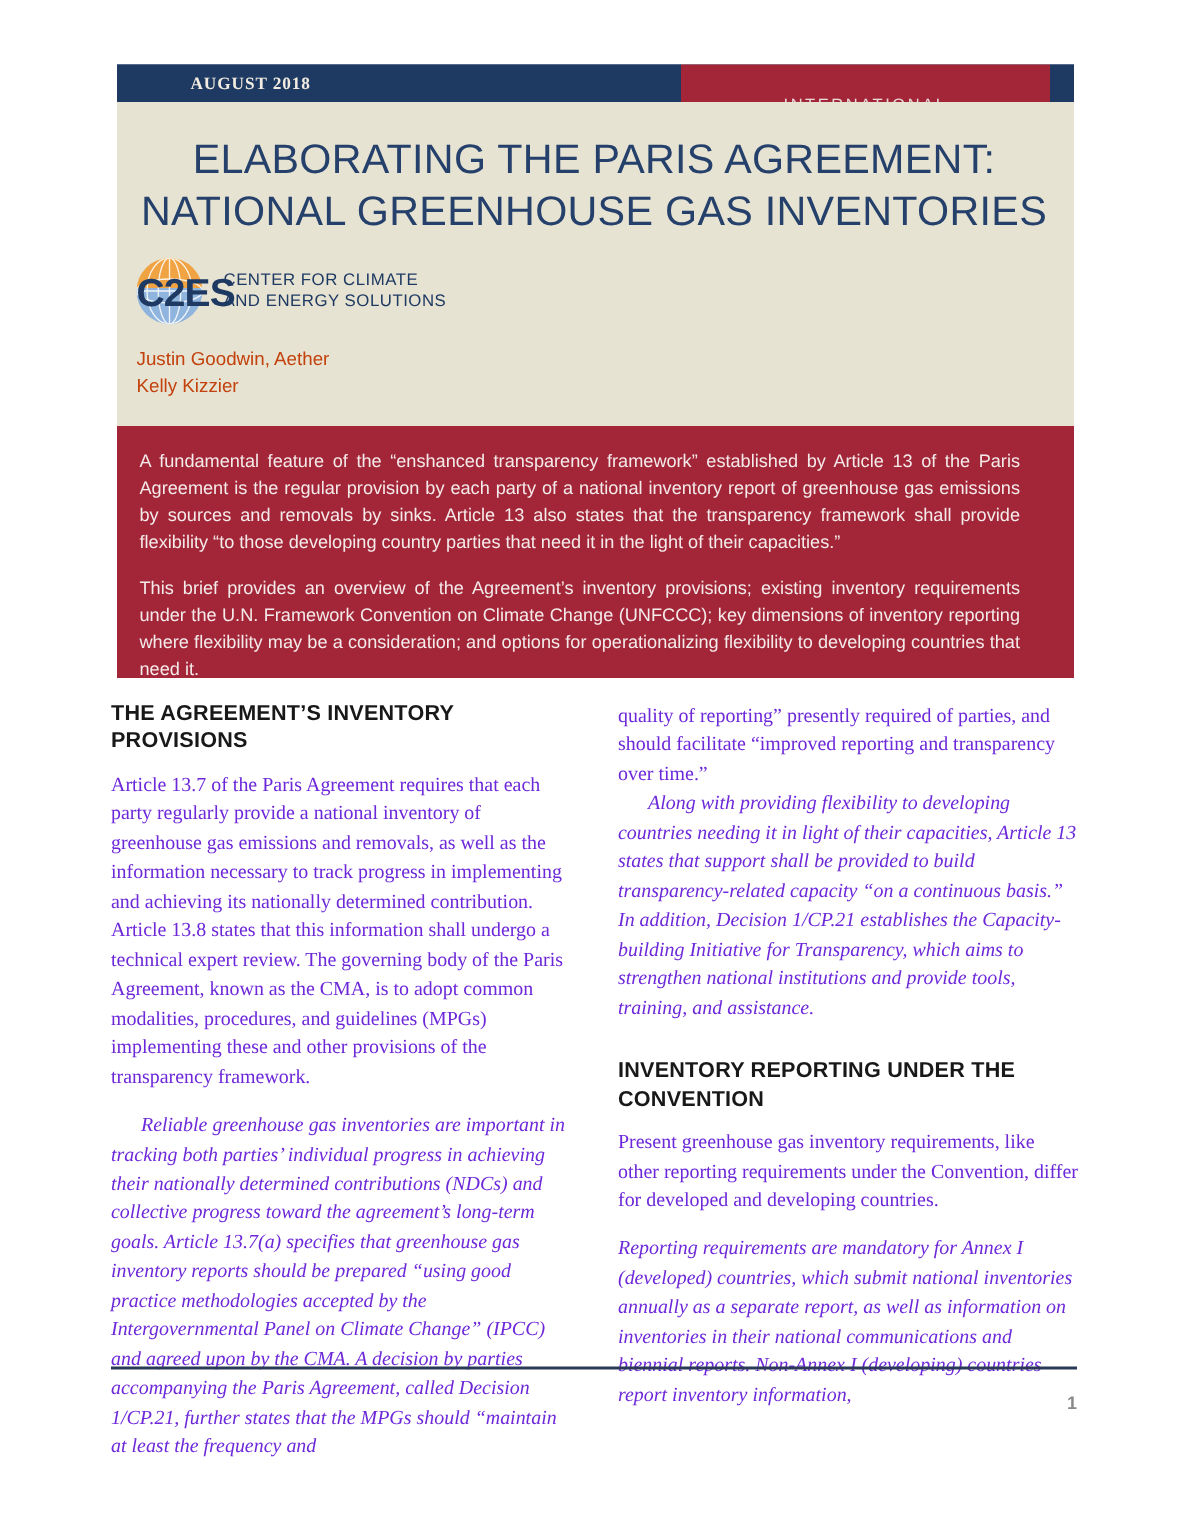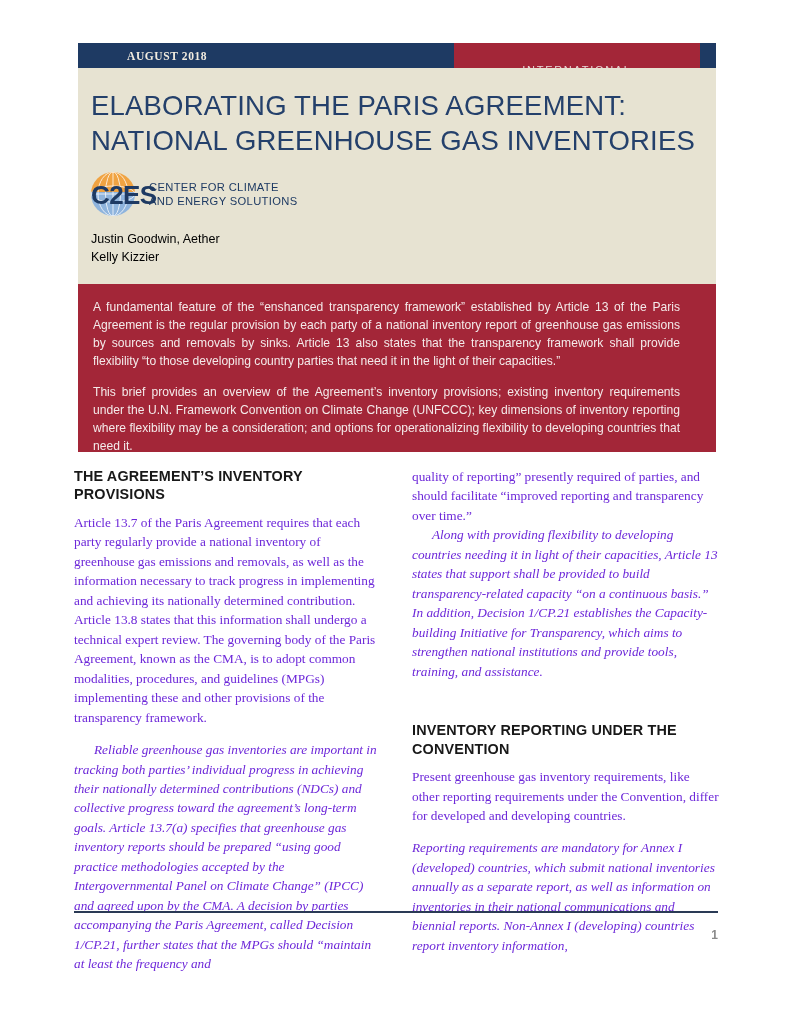--- a/index.html
+++ b/index.html
@@ -82,20 +82,21 @@
     left: 13px;
     top: 20px;
     width: 610px;
     font-family: "Liberation Sans", sans-serif;
     font-weight: 300;
     font-size: 27.5px;
     line-height: 1.28;
     letter-spacing: 0.2px;
     color: #24406b;
     white-space: pre-line;
+    text-align: center;
   }
 
   
   .logo-wrap {
     position: absolute;
     left: 12px;
     top: 103px;
     width: 300px;
     height: 48px;
   }
@@ -131,21 +132,21 @@
   }
 
   .authors {
     position: absolute;
     left: 13px;
     top: 163px;
     font-family: "Liberation Sans", sans-serif;
     font-weight: 300;
     font-size: 12.5px;
     line-height: 1.42;
-    color: #000000;
+    color: #c2410c;
     white-space: pre-line;
   }
 
   
   .abstract {
     position: absolute;
     left: 78px;
     top: 284px;
     width: 638px;
     height: 168px;
@@ -179,21 +180,21 @@
     margin: 0 0 9px 0;
     font-family: "Liberation Sans", sans-serif;
     font-weight: bold;
     font-size: 14.4px;
     line-height: 1.28;
     letter-spacing: 0.15px;
     color: #181818;
     white-space: pre-line;
   }
   h2.sec.spaced {
-    margin-top: 40px;
+    margin-top: 24px;
   }
   .col p {
     margin: 0;
     font-family: "Liberation Serif", serif;
     font-size: 13.3px;
     line-height: 1.465;
     color: #6d28d9;
     text-align: left;
   }
   .col p.indent {

